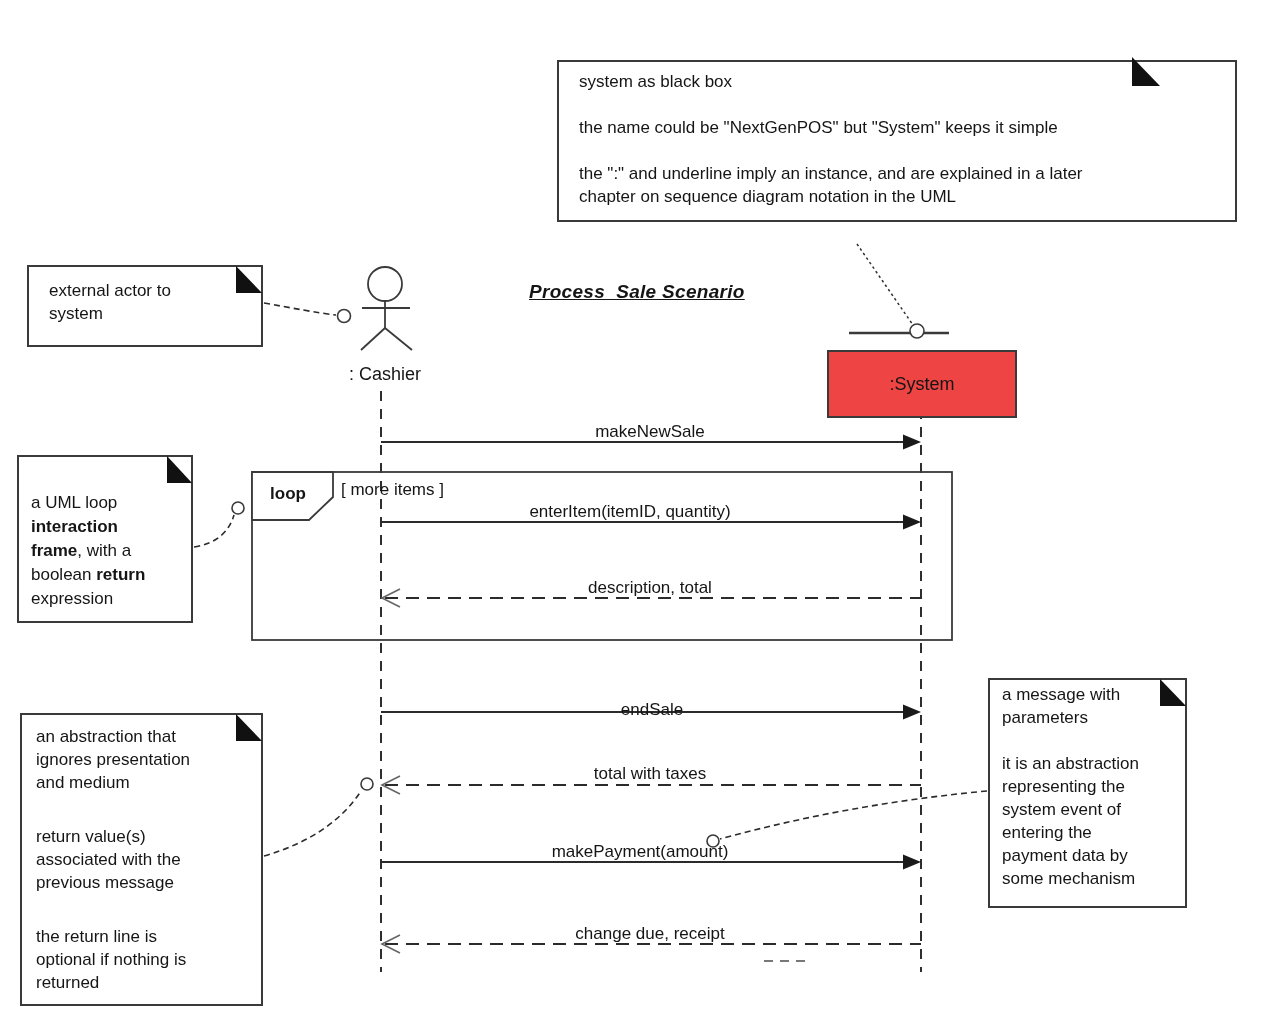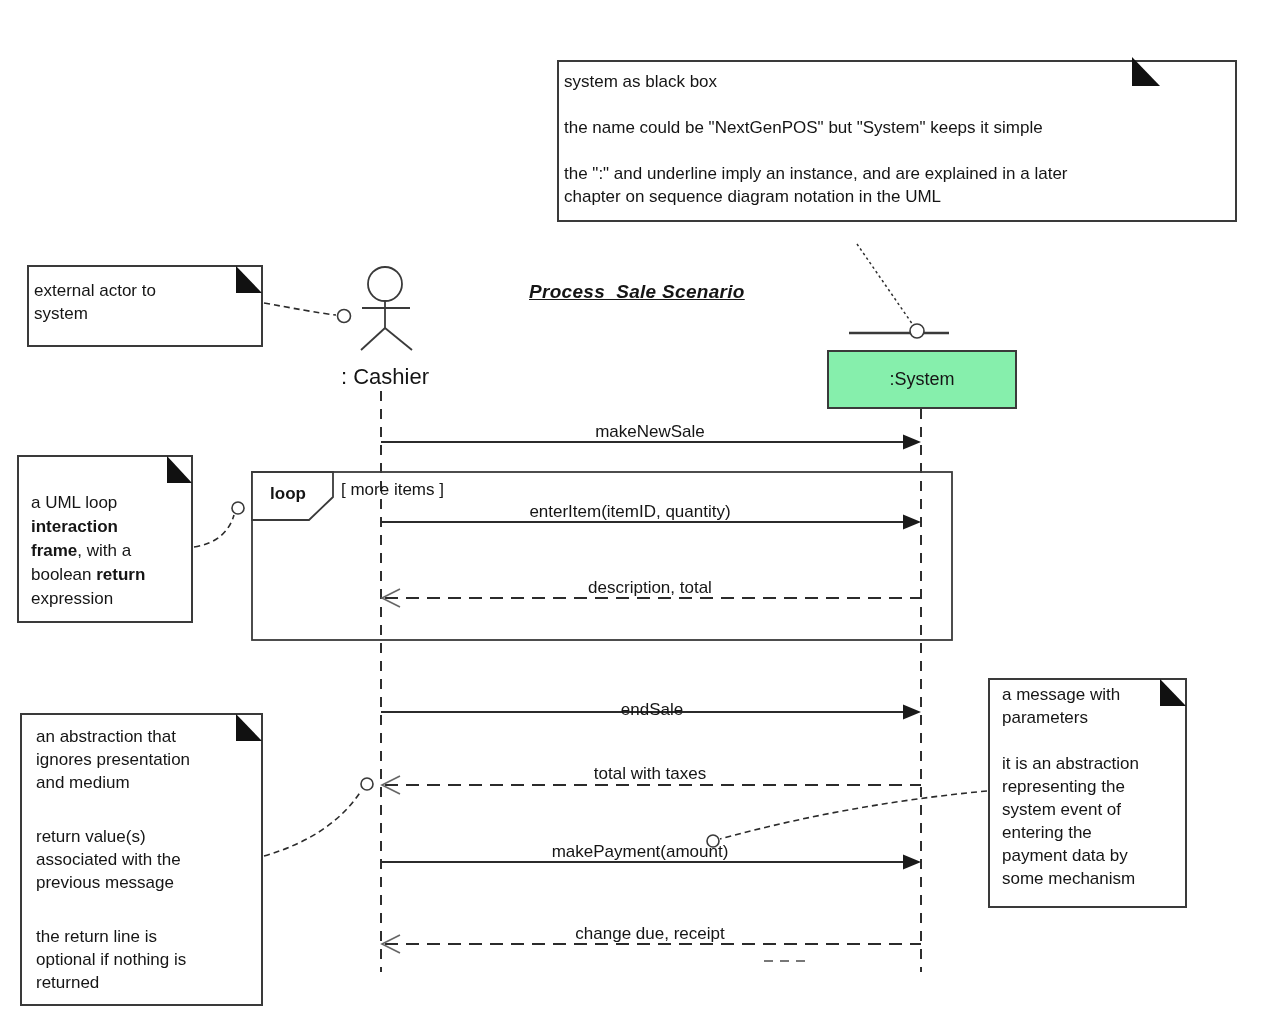--- a/index.html
+++ b/index.html
@@ -9,37 +9,37 @@
   }
   svg.layer{position:absolute;left:0;top:0;}
   .lbl{position:absolute;font-size:17px;white-space:nowrap;line-height:20px;}
   .center{transform:translateX(-50%);}
   .title{
     position:absolute;font-size:19px;font-weight:bold;font-style:italic;
     text-decoration:underline;white-space:pre;letter-spacing:.3px;
   }
   .note{
     position:absolute;background:#fff;border:2px solid #3a3a3a;
-    padding:8px 5px;font-size:17px;line-height:23px;box-sizing:border-box;
+    padding:8px 20px;font-size:17px;line-height:23px;box-sizing:border-box;
   }
   .note p{margin:0 0 23px;white-space:pre-line;}
   .note p:last-child{margin-bottom:0;}
   .note-return p{margin-bottom:31px;}
   .note-loop{line-height:24px;white-space:pre-line;}
   .fold{position:absolute;top:-1px;right:-1px;}
   .fold-top{right:75px;top:-5px;}
   .b{font-weight:bold;}
   .sysbox{
-    position:absolute;left:827px;top:350px;width:190px;height:59px;
+    position:absolute;left:827px;top:350px;width:190px;height:68px;
     border:2px solid #3a3a3a;display:flex;align-items:center;justify-content:center;
-    font-size:18px;background:#86efac;box-sizing:border-box;
+    font-size:18px;background:#ef4444;box-sizing:border-box;
   }
   .loop-op{position:absolute;left:258px;top:484px;width:60px;text-align:center;
     font-size:17px;font-weight:bold;}
-  .actor-lbl{position:absolute;left:385px;top:364px;font-size:22px;}
+  .actor-lbl{position:absolute;left:385px;top:364px;font-size:18px;}
 </style>
 </head>
 <body>
 
 <div class="canvas">
 
   <svg class="layer" width="1288" height="1032">
 
     <g stroke="#3a3a3a" stroke-width="1.8" fill="none">
       <circle cx="385" cy="284" r="17"></circle>

